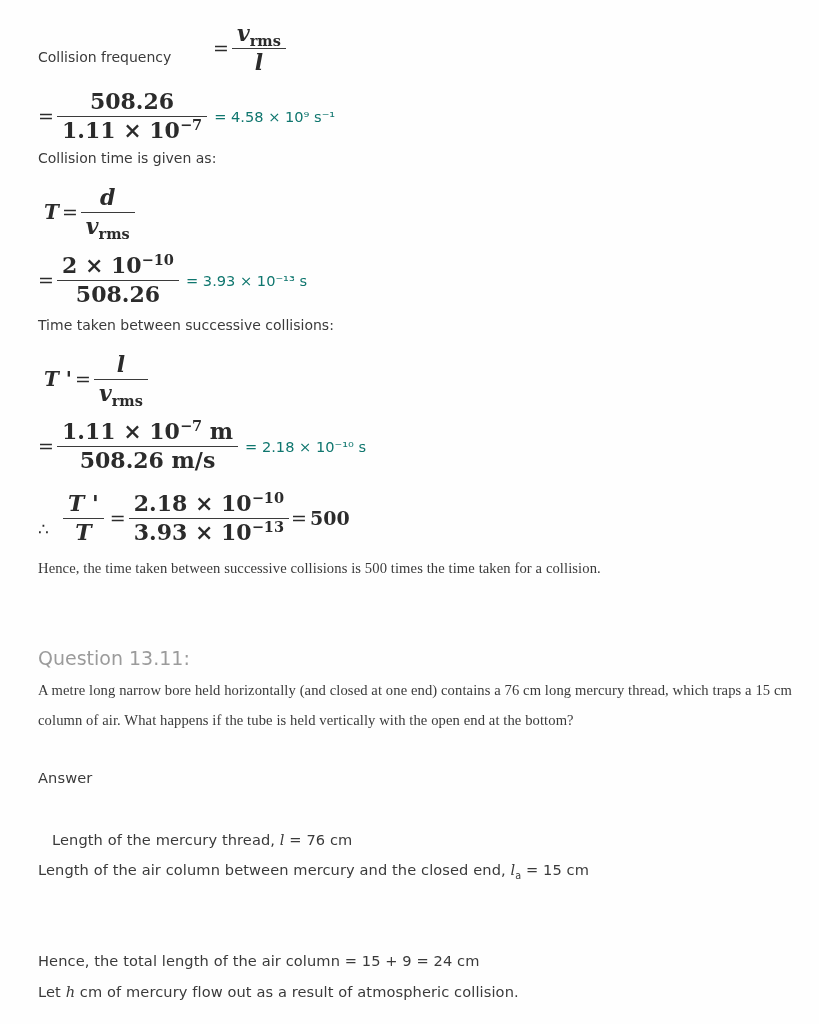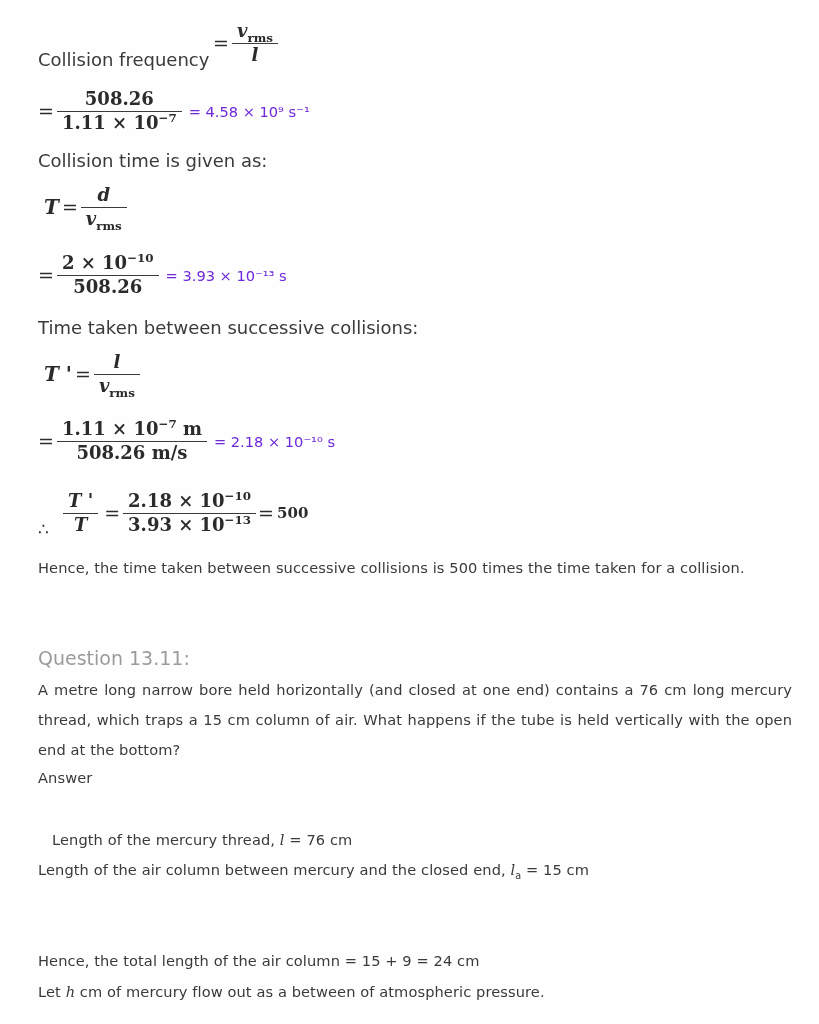--- a/index.html
+++ b/index.html
@@ -31,20 +31,21 @@
     width: 754px;
     font-size: 14.6px;
     line-height: 30px;
     color: #3a3a3a;
     letter-spacing: 0.1px;
     font-family: "DejaVu Sans", sans-serif;
   }
   .para.just {
     text-align: justify;
     text-align-last: left;
+    font-family: Liberation Serif, serif;
   }
 
   .qhead {
     position: absolute;
     left: 38px;
     width: 754px;
     font-size: 19px;
     line-height: 20px;
     color: #9b9b9b;
     font-family: "DejaVu Sans", sans-serif;
@@ -75,21 +76,21 @@
     font-size: 20px;
     font-style: italic;
     font-weight: 700;
     margin-right: 3px;
   }
   .frac {
     display: inline-flex;
     flex-direction: column;
     align-items: center;
     vertical-align: middle;
-    font-size: 18px;
+    font-size: 22px;
   }
   .frac .num,
   .frac .den {
     padding: 0 5px;
     line-height: 1.25;
     white-space: nowrap;
   }
   .frac .bar {
     display: block;
     width: 100%;
@@ -100,33 +101,33 @@
   .serv {
     font-family: "DejaVu Serif", serif;
     font-style: italic;
     font-weight: 700;
   }
   .sansres {
     font-family: "DejaVu Sans", sans-serif;
     font-size: 14.6px;
     font-weight: 400;
     font-style: normal;
-    color: #6d28d9;
+    color: #0f766e;
     margin-left: 7px;
   }
   .therefore {
     position: absolute;
     font-family: "DejaVu Serif", serif;
     font-size: 17px;
     color: #2b2b2b;
   }
   .inlinelbl {
     position: absolute;
     font-family: "DejaVu Sans", sans-serif;
-    font-size: 18px;
+    font-size: 14px;
     color: #3a3a3a;
     white-space: nowrap;
   }
 </style>
 </head>
 <body>
 
 <div class="page">
 
   <div class="inlinelbl" style="left:38px; top:49px;">Collision frequency</div>
@@ -202,21 +203,21 @@
       <span class="bar"></span>
       <span class="den"><span class="serv">T</span></span>
     </span>
     <span class="eq" style="margin-left:6px;">=</span>
     <span class="frac">
       <span class="num sermath"><span>2.18 × 10</span><sup>−10</sup></span>
       <span class="bar"></span>
       <span class="den sermath"><span>3.93 × 10</span><sup>−13</sup></span>
     </span>
     <span class="eq" style="margin-left:2px;">=</span>
-    <span class="sermath" style="font-size:15px;">500</span>
+    <span class="sermath" style="font-size:19px;">500</span>
   </div>
 
   <div class="para just" style="top:553px;">Hence, the time taken between successive collisions is 500 times the time taken for a collision.</div>
 
   <div class="qhead" style="top:648px;">Question 13.11:</div>
 
   <div class="para just" style="top:675px;">A metre long narrow bore held horizontally (and closed at one end) contains a 76 cm long mercury thread, which traps a 15 cm column of air. What happens if the tube is held vertically with the open end at the bottom?</div>
 
   <div class="para" style="top:768px; line-height:20px;">Answer</div>
 
@@ -226,16 +227,16 @@
   </div>
 
   <div class="para" style="top:860px; line-height:20px;">
     <span>Length of the air column between mercury and the closed end, </span><var>l</var><sub>a</sub><span> = 15 cm</span>
   </div>
 
 
   <div class="para" style="top:951px; line-height:20px;">Hence, the total length of the air column = 15 + 9 = 24 cm</div>
 
   <div class="para" style="top:982px; line-height:20px;">
-    <span>Let </span><var>h</var><span> cm of mercury flow out as a between of atmospheric pressure.</span>
+    <span>Let </span><var>h</var><span> cm of mercury flow out as a result of atmospheric collision.</span>
   </div>
 
 </div>
 
 </body></html>

